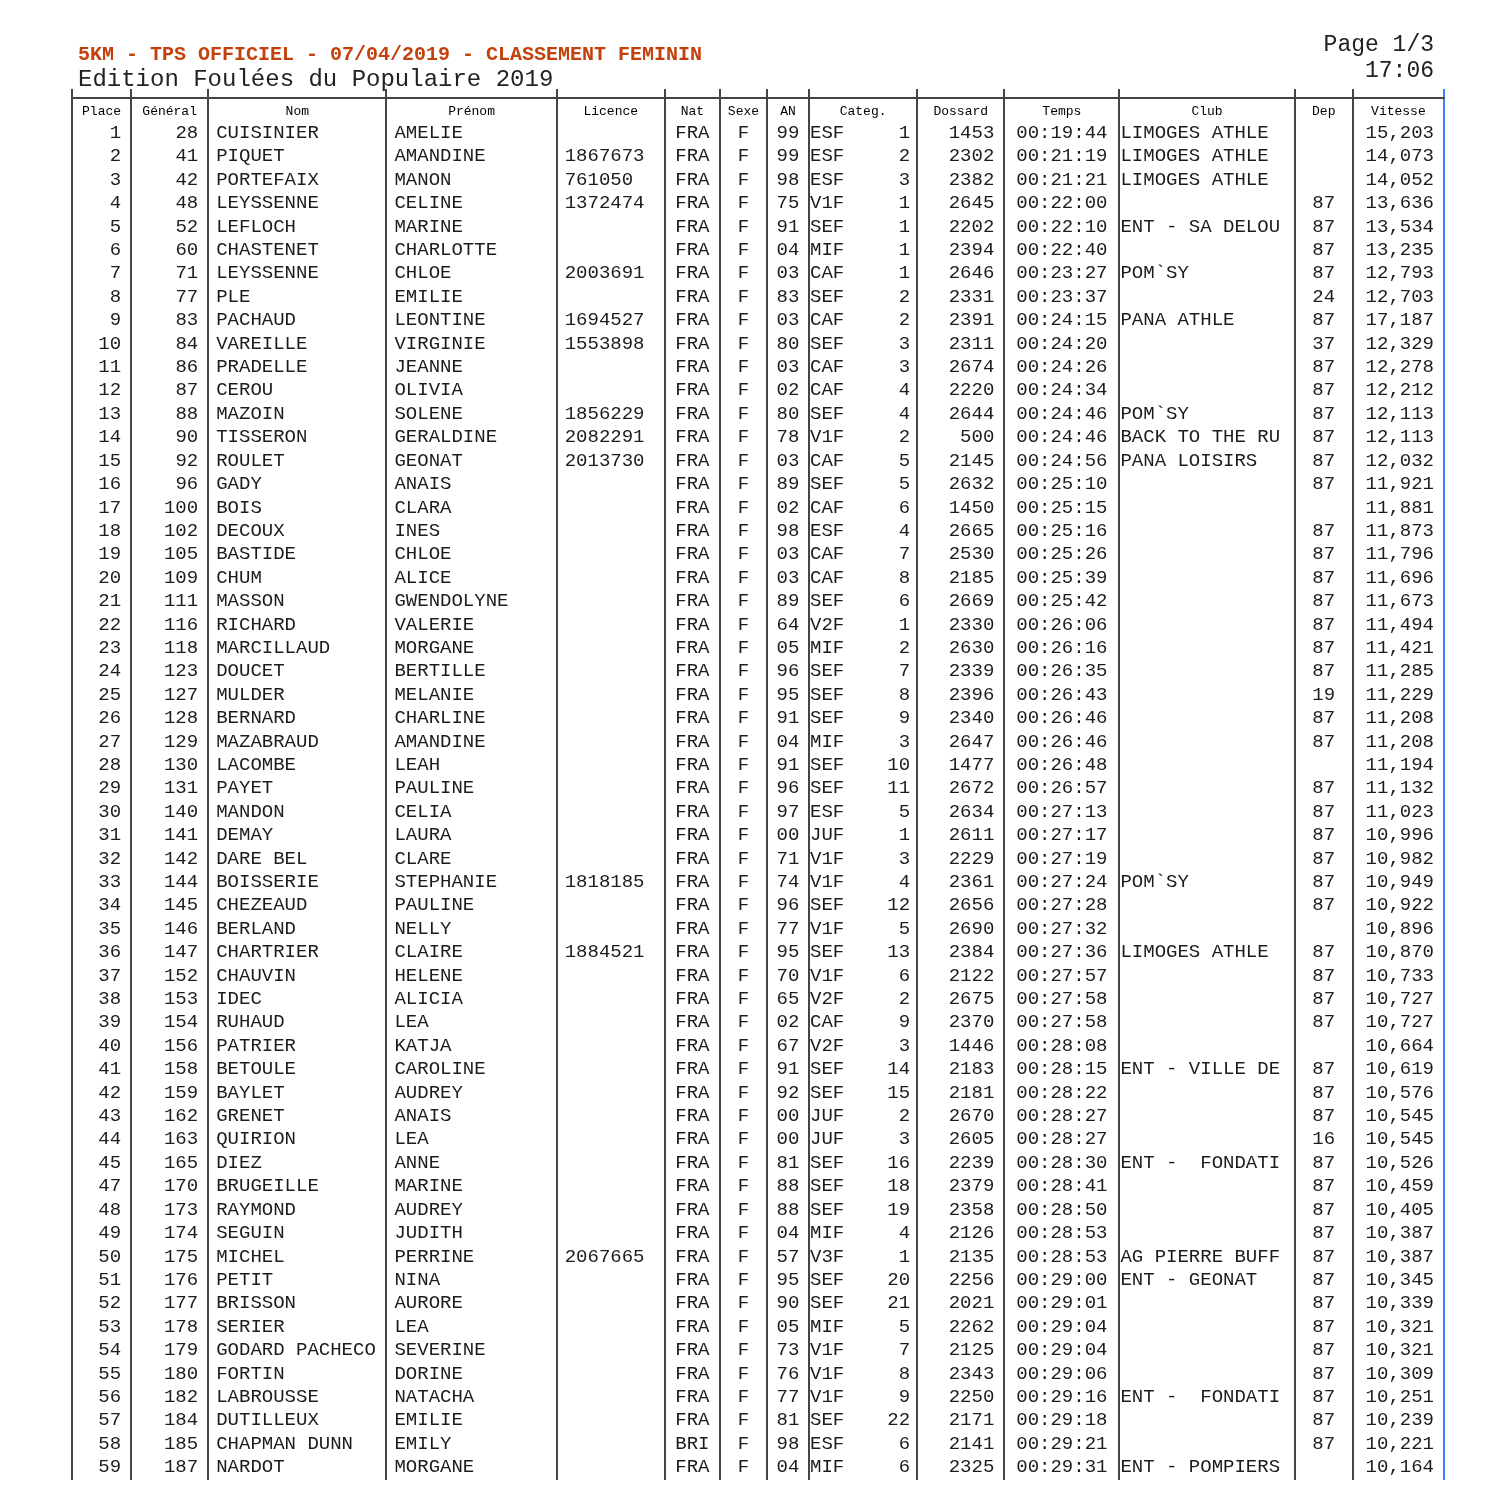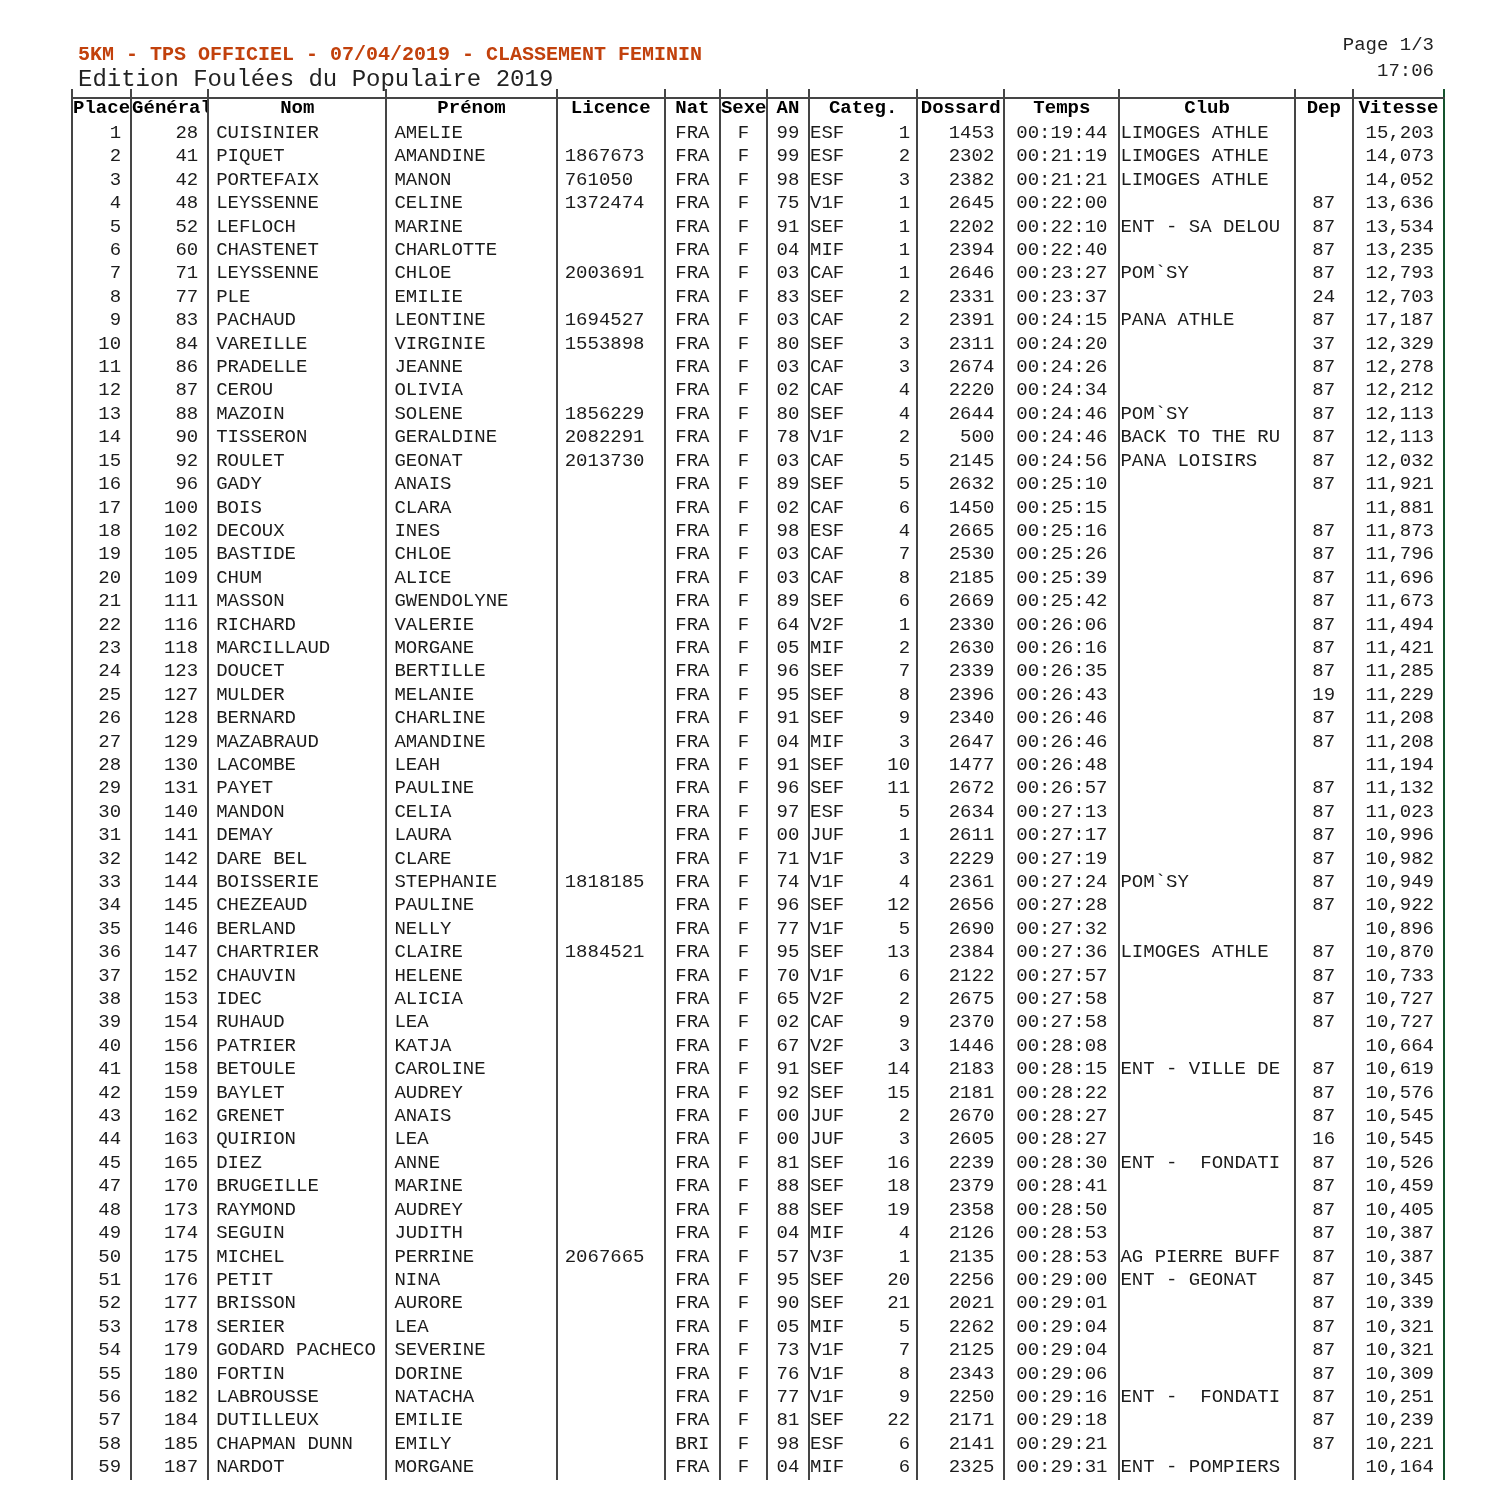--- a/index.html
+++ b/index.html
@@ -4,29 +4,29 @@
 <style>
   html,body{margin:0;padding:0;}
   body{
     width:1500px;height:1500px;overflow:hidden;position:relative;
     background:#ffffff;color:#1c1c1c;
     font-family:"Liberation Mono","DejaVu Sans Mono",monospace;
   }
   .doc-header{position:absolute;left:78px;top:42px;}
   .doc-title{font-weight:bold;font-size:20px;line-height:25px;color:#c2410c;white-space:pre;}
   .doc-subtitle{font-size:24px;line-height:25px;color:#222;white-space:pre;}
-  .doc-meta{position:absolute;right:66px;top:32px;text-align:right;font-size:19px;line-height:26px;color:#222;}
+  .doc-meta{position:absolute;right:66px;top:32px;text-align:right;font-size:23px;line-height:26px;color:#222;}
   .table-wrap{position:absolute;left:71px;top:89px;width:1374px;}
   .topline{position:absolute;left:0;top:8px;width:1374px;height:2px;background:#454545;}
   table{border-collapse:separate;border-spacing:0;table-layout:fixed;width:1374px;}
   th,td{box-sizing:border-box;border-left:2px solid #454545;overflow:hidden;white-space:pre;}
-  th:last-child,td:last-child{border-right:2px solid #14532d;}
+  th:last-child,td:last-child{border-right:2px solid #3b82f6;}
   thead th{
     height:33px;vertical-align:bottom;padding:0 0 3px 0;
-    font-weight:bold;font-size:19px;text-align:center;color:#000;
+    font-weight:normal;font-size:13px;text-align:center;color:#000;
   }
   tbody tr{height:23.4px;}
   tbody td{font-size:19px;line-height:23.4px;padding:0;color:#1c1c1c;}
   .c-r{text-align:right;padding-right:9px;}
   .c-l{text-align:left;padding-left:7px;}
   .c-c{text-align:center;}
   .c-club{text-align:left;}
   .c-cat .cat-code{float:left;padding-left:0;}
   .c-cat .cat-rank{float:right;padding-right:6px;}
 </style>

